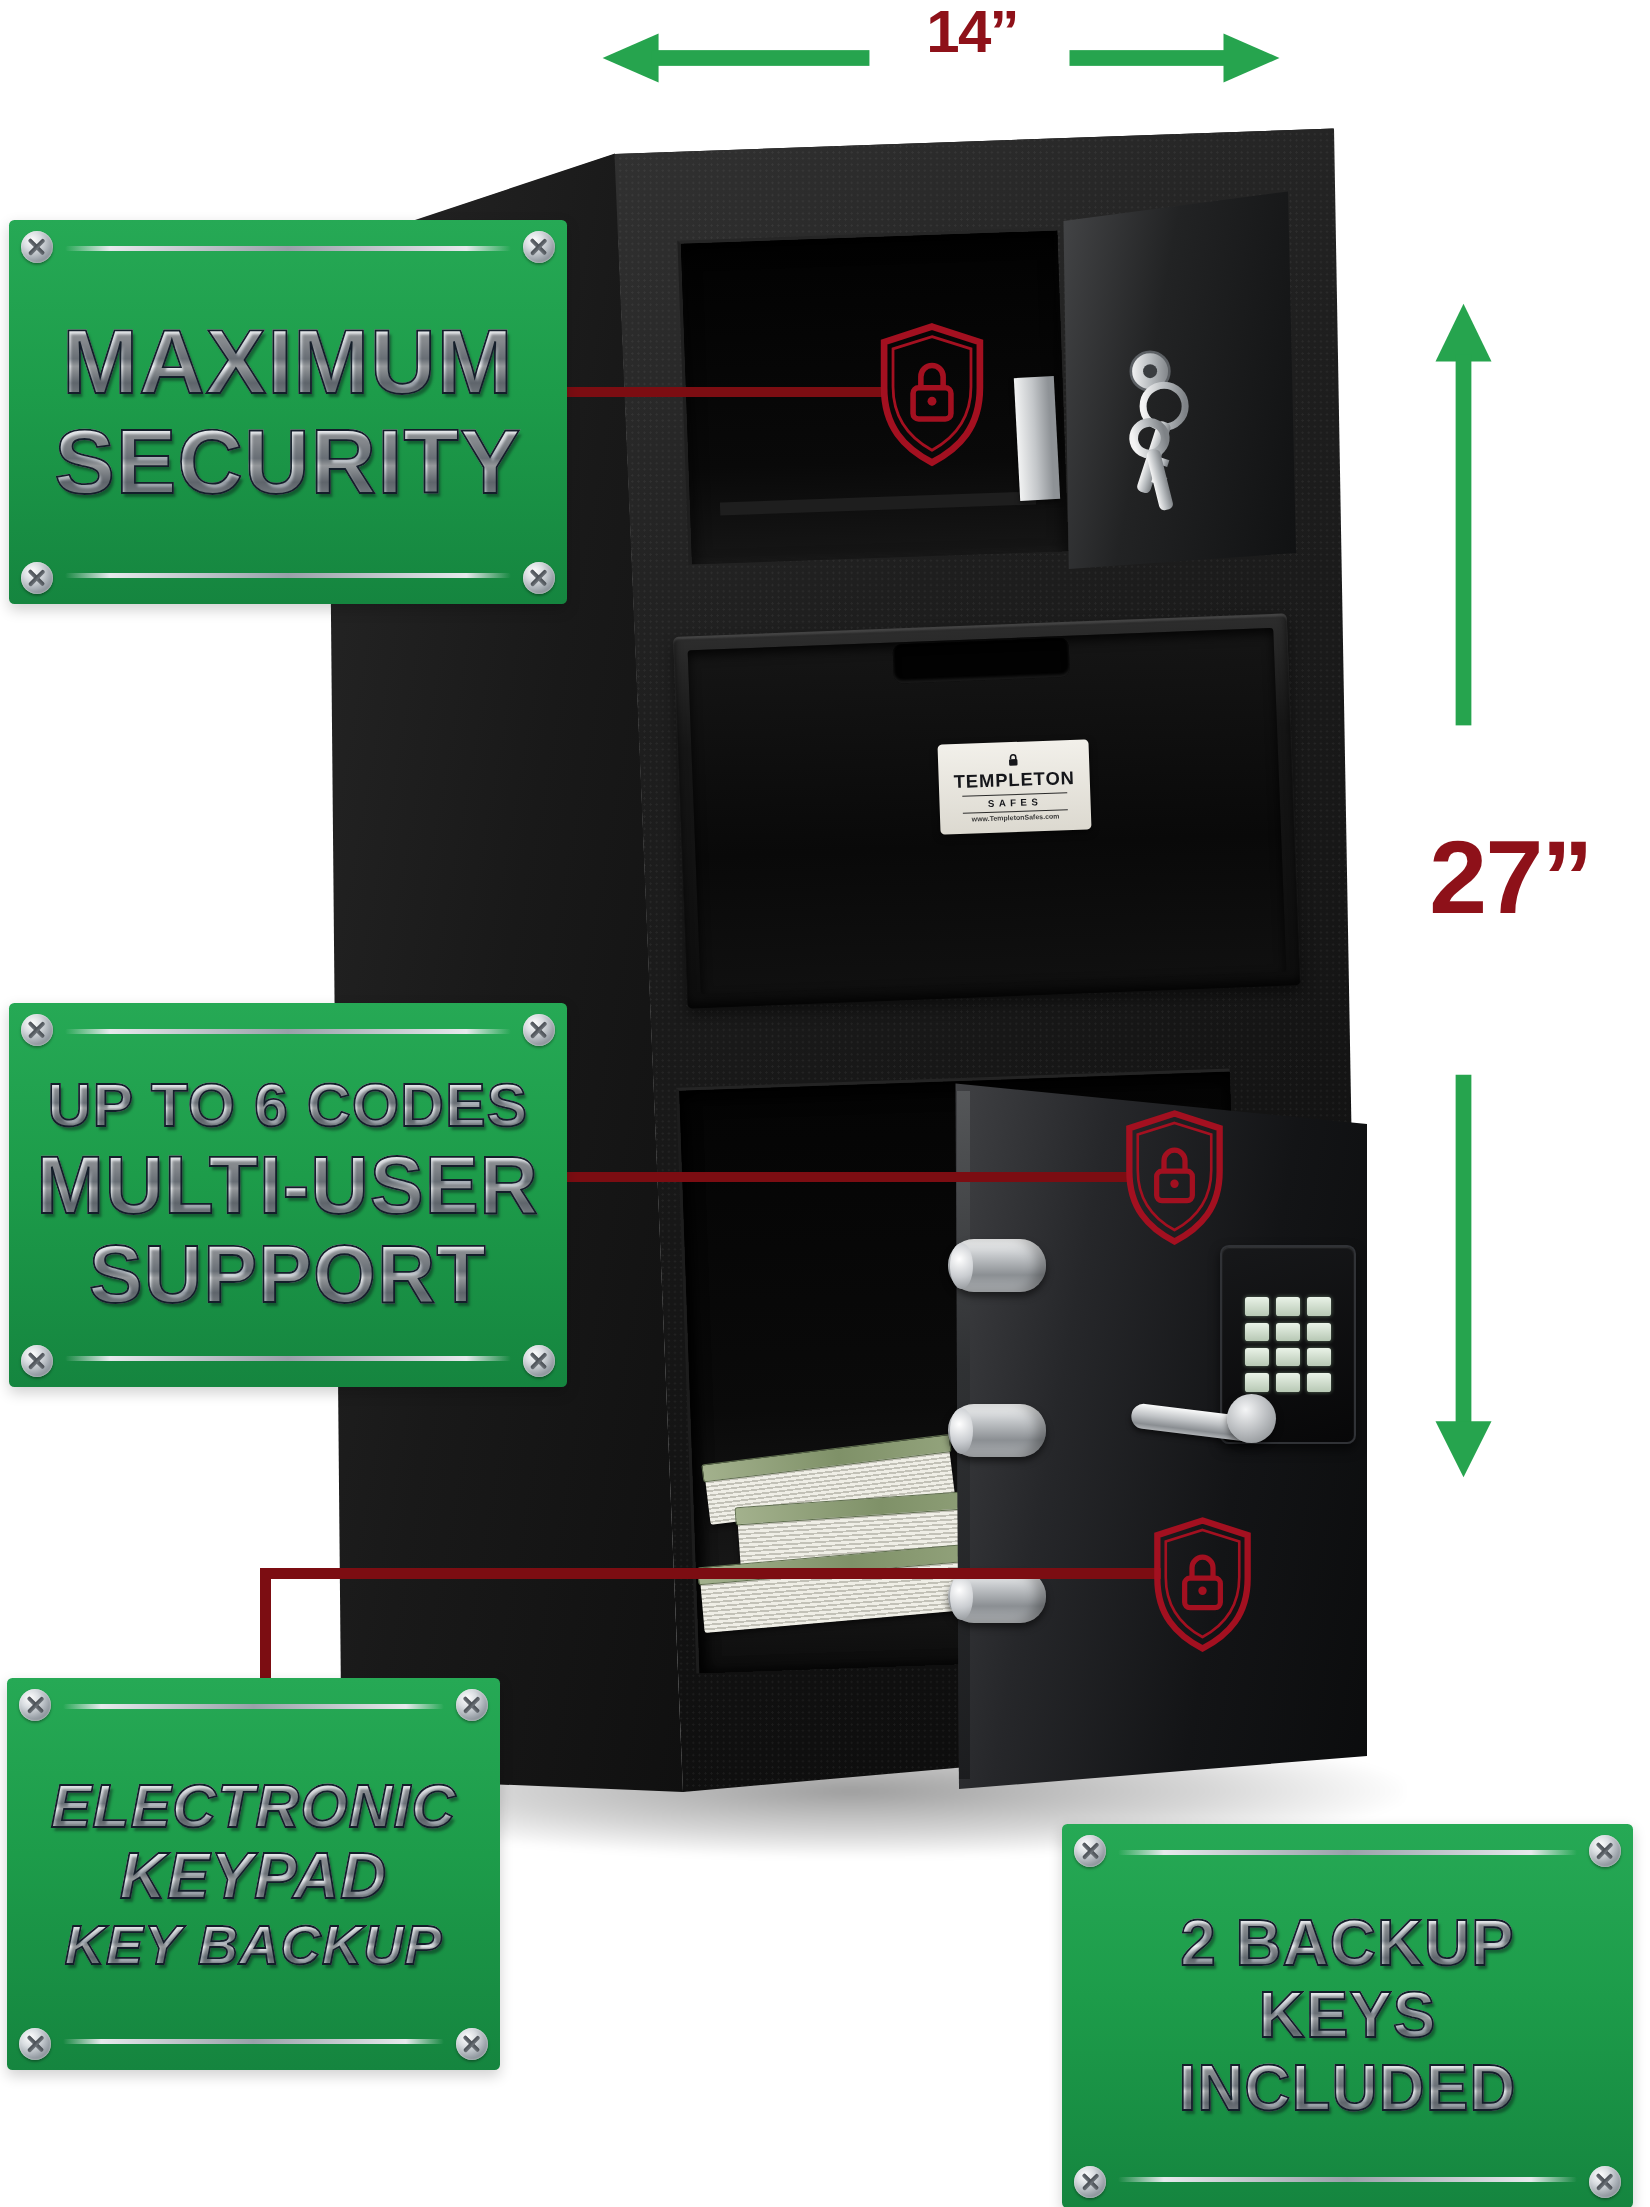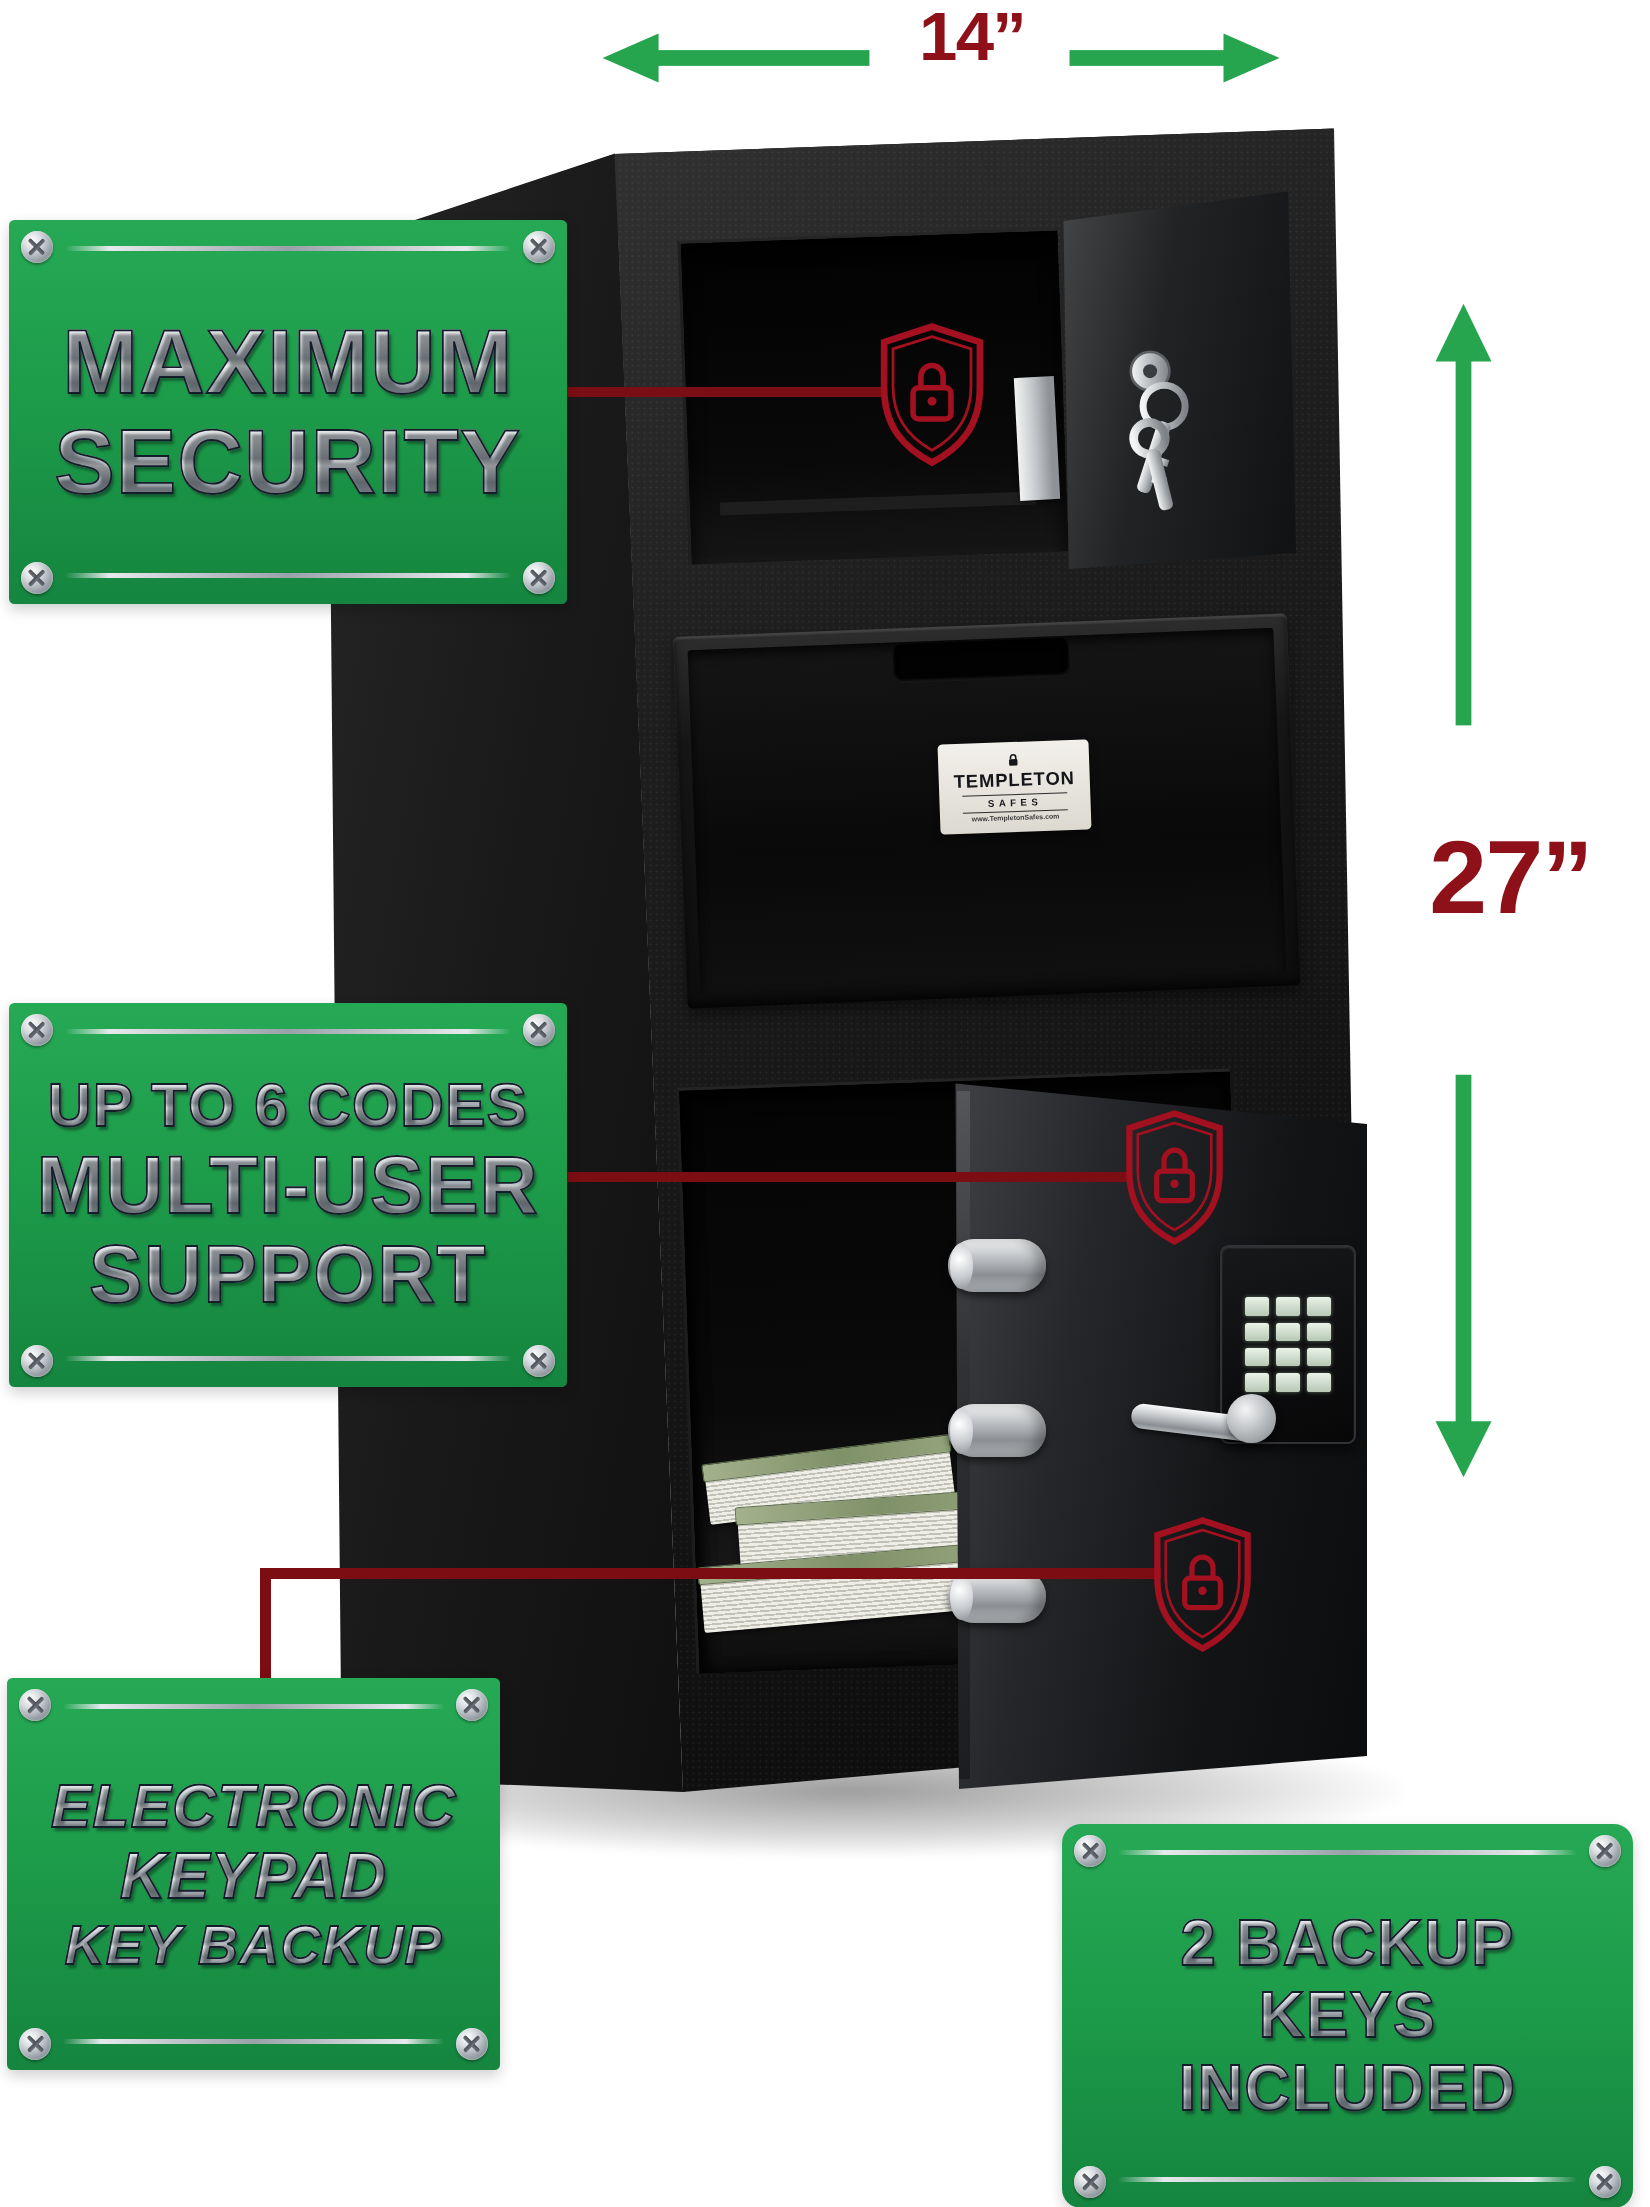--- a/index.html
+++ b/index.html
@@ -8,21 +8,21 @@
     overflow:hidden; font-family:"Liberation Sans", sans-serif;
   }
   .abs { position:absolute; }
 
   
   .dim-label {
     position:absolute; text-align:center; font-weight:700;
     color:#8e1119; letter-spacing:-1.8px; line-height:1;
     font-family:"Liberation Sans", sans-serif;
   }
-  #width-label  { left:869px;  top:1.8px;   width:206px; font-size:69px; }
+  #width-label  { left:869px;  top:1.8px;   width:206px; font-size:60px; }
   #height-label { left:1405px; top:825px; width:211px; font-size:104px; }
   .arrow-svg { position:absolute; }
   #arrow-left  { left:602px;  top:30px; }
   #arrow-right { left:1069px; top:30px; }
   #arrow-up    { left:1432px; top:303px; }
   #arrow-down  { left:1432px; top:1074px; }
 
   
   .face { position:absolute; z-index:2; }
   #face-top {
@@ -182,21 +182,21 @@
   
   .badge {
     position:absolute; z-index:10; border-radius:5.3px;
     background:linear-gradient(180deg,#26a955 0%, #1d9c4a 45%, #15853f 100%);
     box-shadow:0 5.3px 14px rgba(0,0,0,.18);
     display:flex; flex-direction:column; align-items:center; justify-content:center; gap:7px;
   }
   #badge-drop-slot   { left:8.8px;   top:220px;  width:558px; height:384px; }
   #badge-multi-user  { left:8.8px;   top:1003px; width:558px; height:384px; }
   #badge-keypad      { left:7px;    top:1678px; width:493px; height:392px;font-style:italic; }
-  #badge-backup-keys { left:1062px; top:1824px; width:571px; height:384px;border-radius:19px; }
+  #badge-backup-keys { left:1062px; top:1824px; width:571px; height:384px; }
   .rule {
     position:absolute; left:56px; right:56px; height:5.3px; border-radius:2.6px;
     background:linear-gradient(90deg, rgba(230,233,236,0) 0%, #e6e9ec 10%, #99a1a9 50%, #e6e9ec 90%, rgba(230,233,236,0) 100%);
   }
   .rule.top { top:26px; } .rule.bottom { bottom:26px; }
   .screw {
     position:absolute; width:32px; height:32px; border-radius:50%;
     background:radial-gradient(circle at 35% 30%, #ffffff 0%, #d9dde1 30%, #9aa1a8 65%, #686e75 100%);
     box-shadow:0 1.8px 2.6px rgba(0,0,0,.35), inset 0 0 1.8px rgba(255,255,255,.8);
   }

